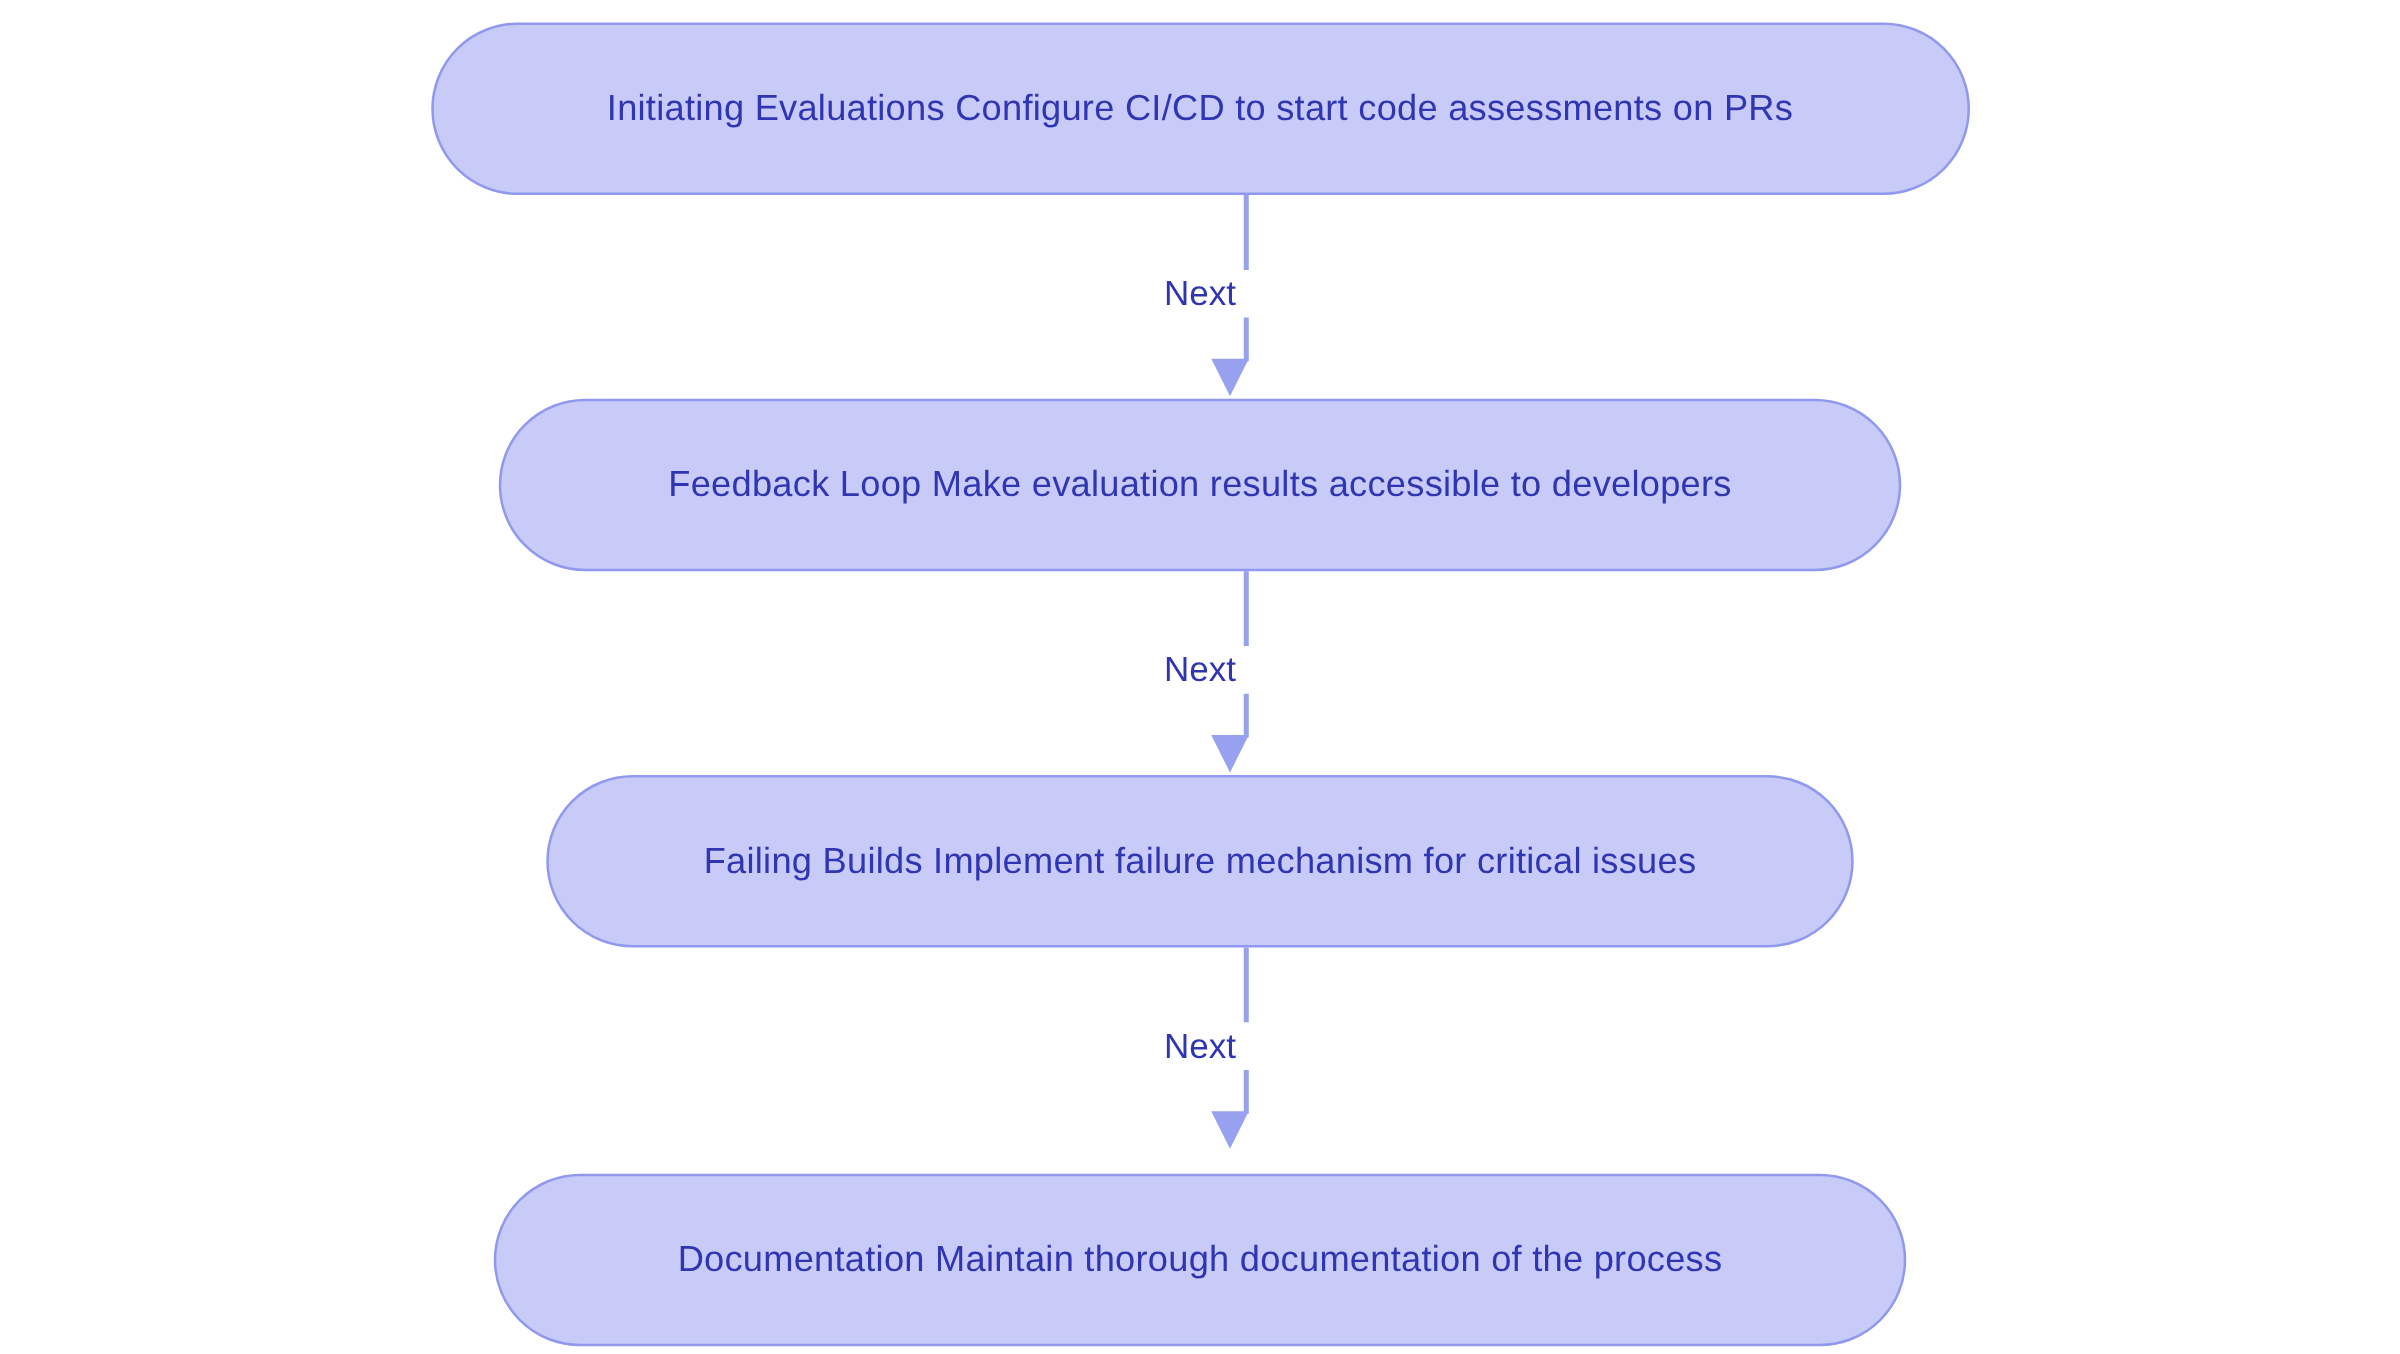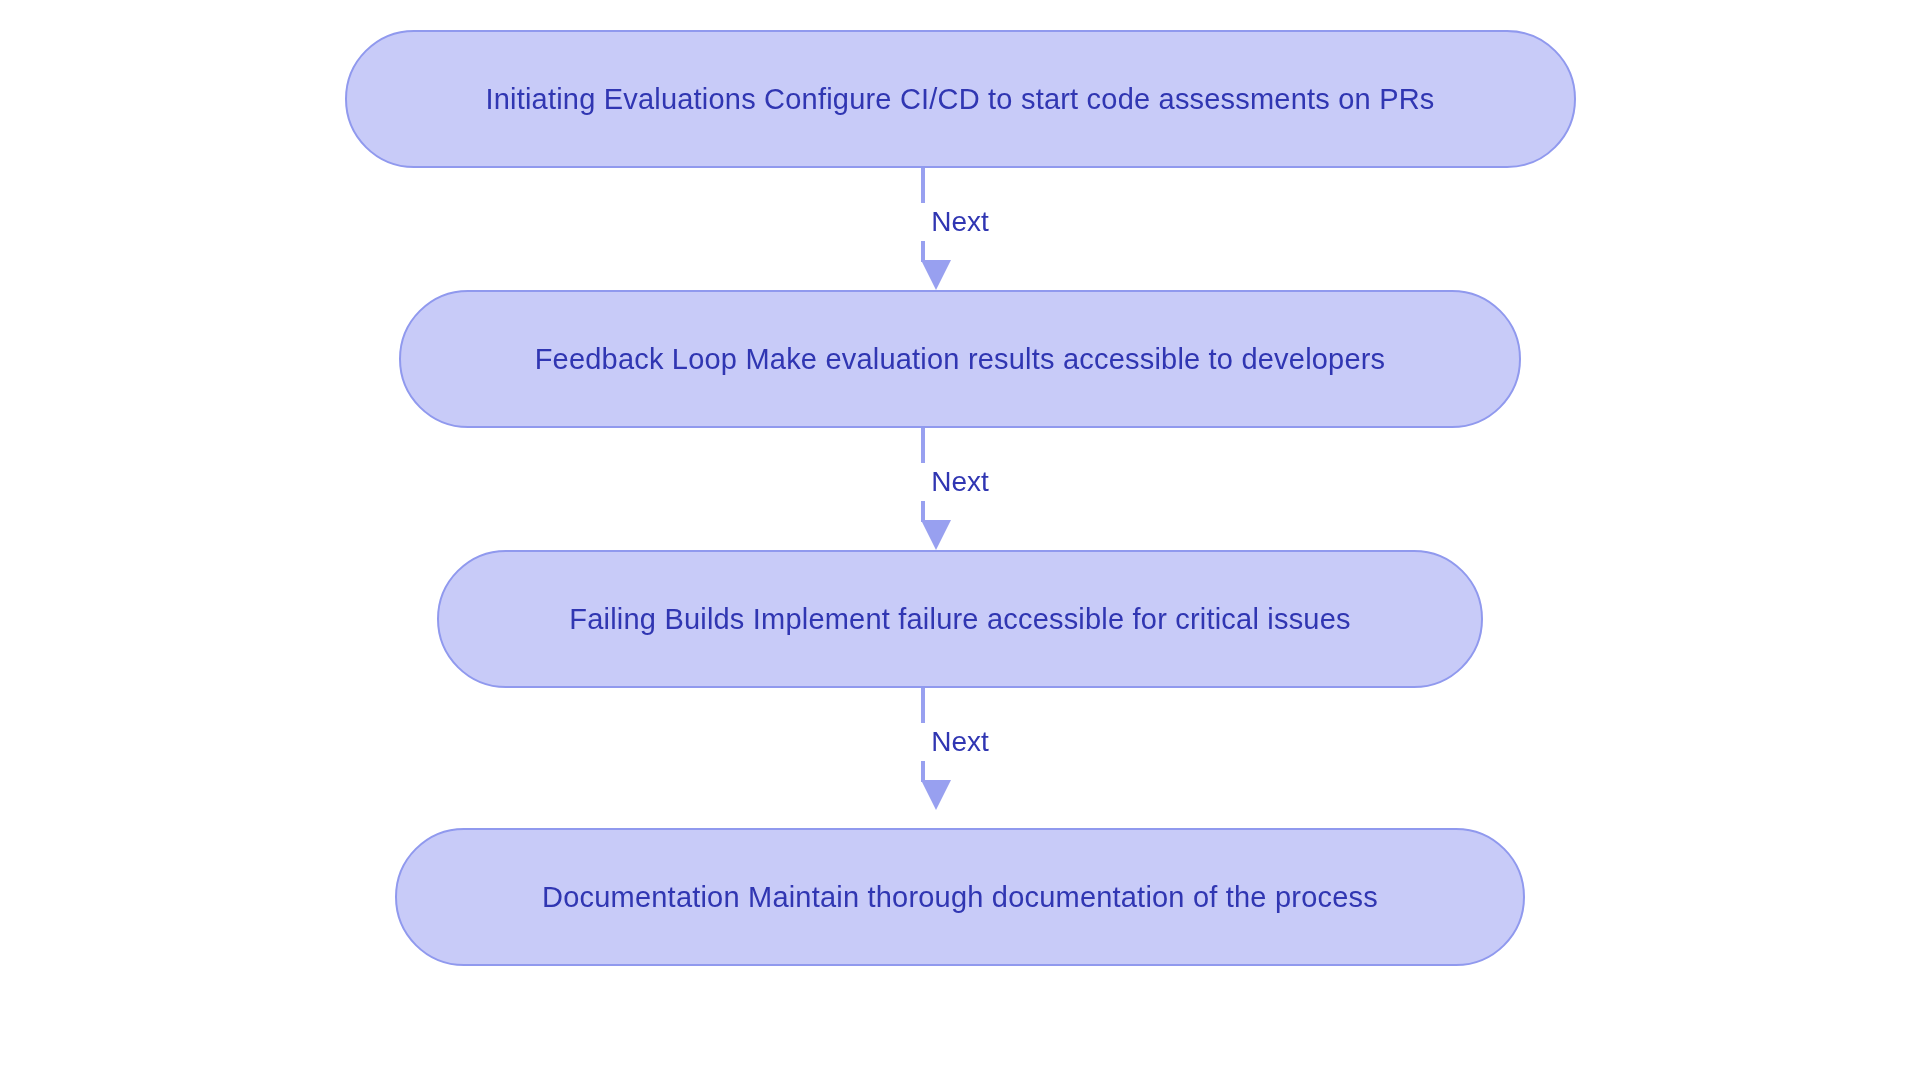--- a/index.html
+++ b/index.html
@@ -7,21 +7,21 @@
     padding: 0;
     background: var(--background, #ffffff);
     width: 1920px;
     height: 1083px;
     overflow: hidden;
     font-family: "Liberation Sans", sans-serif;
   }
   .diagram {
     width: 1920px;
     height: 1083px;
-    padding-top: 30px;
+    padding-top: 18px;
     box-sizing: border-box;
     display: flex;
     flex-direction: column;
     align-items: center;
   }
   .flow-node {
     height: 138px;
     box-sizing: border-box;
     border-radius: 70px;
     background: var(--node-fill, #c8cbf8);
@@ -37,25 +37,25 @@
     color: var(--node-text, #3036b2);
     white-space: nowrap;
     text-align: center;
     letter-spacing: 0.2px;
   }
   .flow-node.n1 { width: 1231px; }
   .flow-node.n2 { width: 1122px; }
   .flow-node.n3 { width: 1046px; }
   .flow-node.n4 { width: 1130px; margin-top: 18px; }
   .connector {
-    height: 122px;
+    height: 163px;
     flex: 0 0 auto;
     display: flex;
     flex-direction: column;
-    align-items: flex-start;
+    align-items: flex-end;
   }
   .edge-line {
     width: 4px;
     background: var(--edge-line, #98a0f0);
   }
   .edge-line.seg-top { height: 60px; }
   .edge-line.seg-bottom { height: 35px; }
   .edge-label {
     font-size: 28px;
     line-height: 38px;
@@ -95,21 +95,21 @@
   </div>
 
   <div class="connector">
     <div class="edge-line seg-top"></div>
     <div class="edge-label">Next</div>
     <div class="edge-line seg-bottom"></div>
     <div class="arrowhead-icon"></div>
   </div>
 
   <div class="flow-node n3">
-    <span class="node-label">Failing Builds Implement failure accessible for critical issues</span>
+    <span class="node-label">Failing Builds Implement failure mechanism for critical issues</span>
   </div>
 
   <div class="connector">
     <div class="edge-line seg-top"></div>
     <div class="edge-label">Next</div>
     <div class="edge-line seg-bottom"></div>
     <div class="arrowhead-icon"></div>
   </div>
 
   <div class="flow-node n4">

